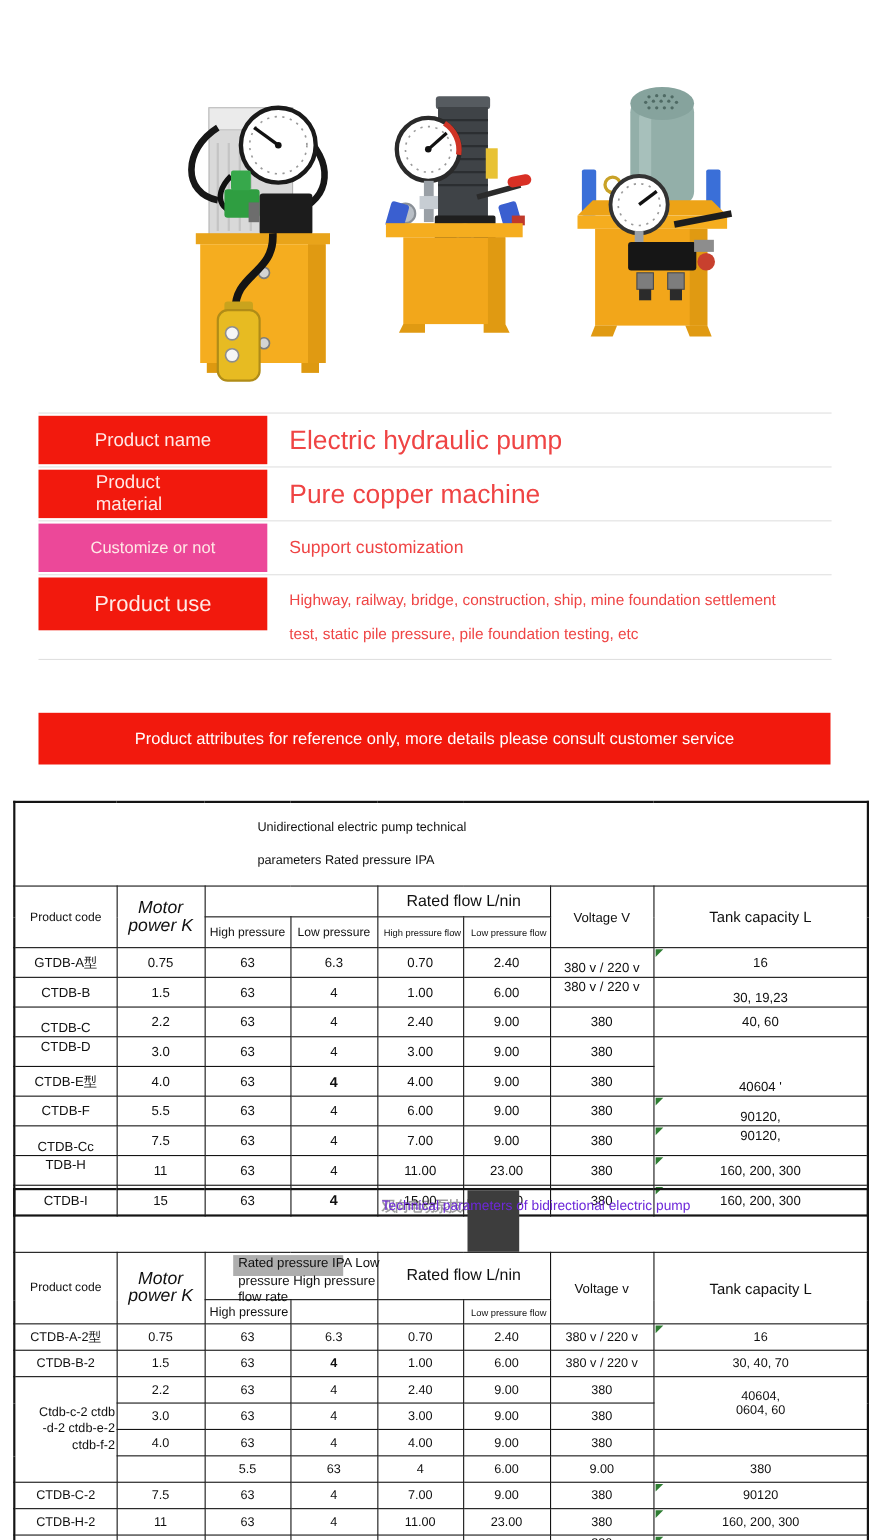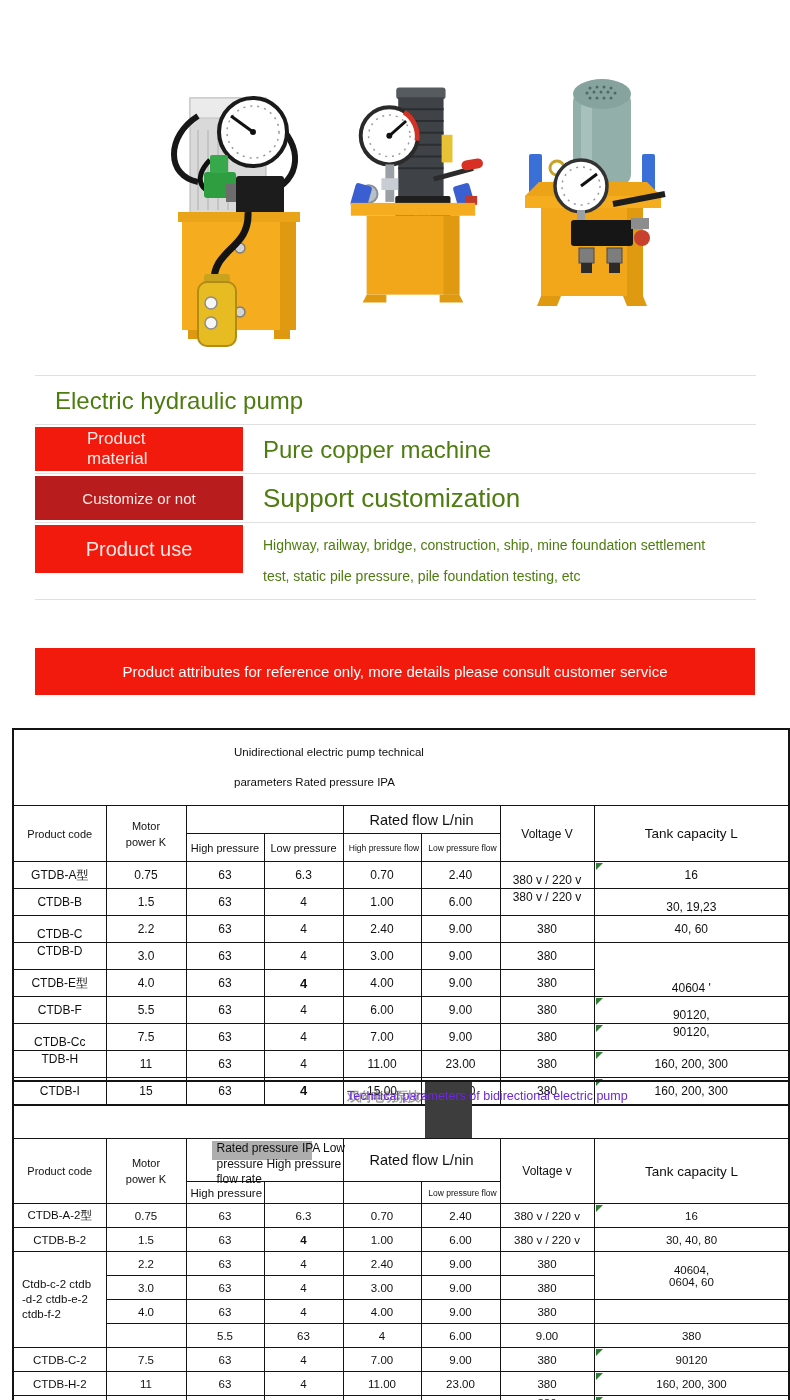--- a/index.html
+++ b/index.html
@@ -12,25 +12,25 @@
   .photo { flex:none; }
   .photo1 { width:165px; height:290px; }
   .photo2 { width:148px; height:232px; margin-left:22px; margin-top:18px; }
   .photo3 { width:155px; height:242px; margin-left:28px; margin-top:8px; }
 
   
   .attrs { position:absolute; top:375px; left:35px; width:721px; border-top:1px solid #e0e0e0; }
   .attr-row { display:flex; align-items:flex-start; border-bottom:1px solid #e0e0e0; }
   .attr-label { width:208px; height:44px; margin:2px 0; color:#ffe9e6; display:flex; align-items:center;
                 justify-content:center; text-align:center; font-size:17px; white-space:pre-line; flex:none; }
-  .attr-value { flex:1; padding:7px 4px 7px 20px; font-size:24px; line-height:31px; color:#4d7c0f;
+  .attr-value { flex:1; padding:7px 4px 7px 20px; font-size:24px; line-height:31px; color:#ef4444;
                 display:flex; align-items:center; min-height:48px; }
   .attr-row:nth-child(2) .attr-label { justify-content:flex-start; text-align:left; padding-left:52px; }
   .attr-row:nth-child(3) .attr-label { font-size:15px; }
-  .attr-row:nth-child(3) .attr-value { font-size:26px; }
+  .attr-row:nth-child(3) .attr-value { font-size:16px; }
   .attr-row:nth-child(4) .attr-label { font-size:20px; height:48px; }
   .attr-row:nth-child(4) .attr-value { font-size:14px; line-height:31px; align-items:flex-start; padding-right:30px; }
 
   
   .banner { position:absolute; top:648px; left:35px; width:720px; height:47px; color:#fff;
             display:flex; align-items:center; justify-content:center; font-size:15px; }
 
   
   .tbl-wrap1 { position:absolute; top:728px; left:12px; }
   .tbl-wrap2 { position:absolute; top:1080px; left:12px; }
@@ -46,37 +46,37 @@
   #t2 tbody td { font-size:11.5px; }
 
   .title-cell1 { text-align:left; padding-left:220px; font-size:11.5px; line-height:15px; font-weight:400;border-radius:14px; }
   .title-cell2 { text-align:left; font-size:12.5px; }
   .t2-ghost { position:absolute; left:333px; top:6px; font-size:13px; font-weight:bold; color:#2b2b2b;
               opacity:.45; letter-spacing:-1px; z-index:1; white-space:nowrap; }
   .t2-darkbox { position:absolute; left:411px; top:0; width:47px; height:100%; background:#3d3d3d; z-index:1; }
   .t2-titletext { position:absolute; left:333px; top:7px; z-index:2; white-space:nowrap; color:#6d28d9; }
 
   .hdr-pc { font-size:11px; }
-  .hdr-mp { font-size:11px; line-height:16px; padding:0 10px; }
+  .hdr-mp { font-size:16px; line-height:16px; padding:0 10px;font-style:italic; }
   .hdr-sp { font-size:11px; }
   .hdr-rf { font-size:14.5px; }
   .hdr-flow { font-size:8.5px; text-align:center; padding-left:5px; line-height:10px; }
   .hdr-volt { font-size:12px; }
   .hdr-tank { font-size:13.5px; }
   .hdr-hp2 { font-size:11.5px; text-align:left; vertical-align:bottom; padding-left:4px; padding-bottom:4px; }
   .ph-over { vertical-align:top; }
   .gray-box { position:absolute; left:25px; top:2px; width:100px; height:19px; background:#9a9a9a; opacity:.8; z-index:1; }
   .ov-text { position:absolute; left:30px; top:2px; width:210px; text-align:left; font-size:12px;
              line-height:15.5px; z-index:2; white-space:pre-line; }
 
   td.dn { vertical-align:bottom; padding-bottom:1px; }
   td.up { vertical-align:top; padding-top:1px; }
   td.lg { font-size:13.5px; }
   td.bold { font-weight:bold; font-size:13px; }
-  td.ml { text-align:left; padding-left:8px; font-size:11.5px; line-height:15px;margin-left:20px; }
+  td.ml { text-align:right; padding-left:18px; font-size:11.5px; line-height:15px;margin-left:20px; }
   td.gm::before { content:""; position:absolute; left:1px; top:1px; border-top:7px solid #2e7d32;
                   border-right:7px solid transparent; width:0; height:0; }
   .red-bg { background:#f2190d; }
 </style>
 </head>
 <body>
 
 <div class="page">
 
   <div class="photos">
@@ -187,29 +187,30 @@
       <rect x="92" y="180" width="15" height="15" fill="#7d7d7d" stroke="#4a4a4a"></rect>
       <rect x="66" y="195" width="11" height="10" fill="#2b2b2b"></rect>
       <rect x="94" y="195" width="11" height="10" fill="#2b2b2b"></rect>
       <polygon points="26,228 46,228 42,238 22,238" fill="#e09a12"></polygon>
       <polygon points="108,228 128,228 132,238 112,238" fill="#e09a12"></polygon>
     </svg>
   </div>
 
   <div class="attrs">
     <div class="attr-row">
+      <div class="attr-label red-bg" style="background: rgb(242, 25, 13);">Product name</div>
       <div class="attr-value">Electric hydraulic pump</div>
     </div>
     <div class="attr-row">
       <div class="attr-label red-bg" style="background: rgb(242, 25, 13);">Product
 material</div>
       <div class="attr-value">Pure copper machine</div>
     </div>
     <div class="attr-row">
-      <div class="attr-label red-bg" style="background: #b91c1c;">Customize or not</div>
+      <div class="attr-label red-bg" style="background: #ec4899;">Customize or not</div>
       <div class="attr-value">Support customization</div>
     </div>
     <div class="attr-row">
       <div class="attr-label red-bg" style="background: rgb(242, 25, 13);">Product use</div>
       <div class="attr-value">Highway, railway, bridge, construction, ship, mine foundation settlement test, static pile pressure, pile foundation testing, etc</div>
     </div>
   </div>
 
   <div class="banner red-bg" style="background: rgb(242, 25, 13);">Product attributes for reference only, more details please consult customer service</div>
 
@@ -393,21 +394,21 @@
             <td class="gm">16</td>
           </tr>
           <tr>
             <td>CTDB-B-2</td>
             <td>1.5</td>
             <td>63</td>
             <td class="bold">4</td>
             <td>1.00</td>
             <td>6.00</td>
             <td class="lg">380 v / 220 v</td>
-            <td>30, 40, 80</td>
+            <td>30, 40, 70</td>
           </tr>
           <tr>
             <td rowspan="4" class="ml">Ctdb-c-2 ctdb
 -d-2 ctdb-e-2
 ctdb-f-2</td>
             <td>2.2</td>
             <td>63</td>
             <td>4</td>
             <td>2.40</td>
             <td>9.00</td>

